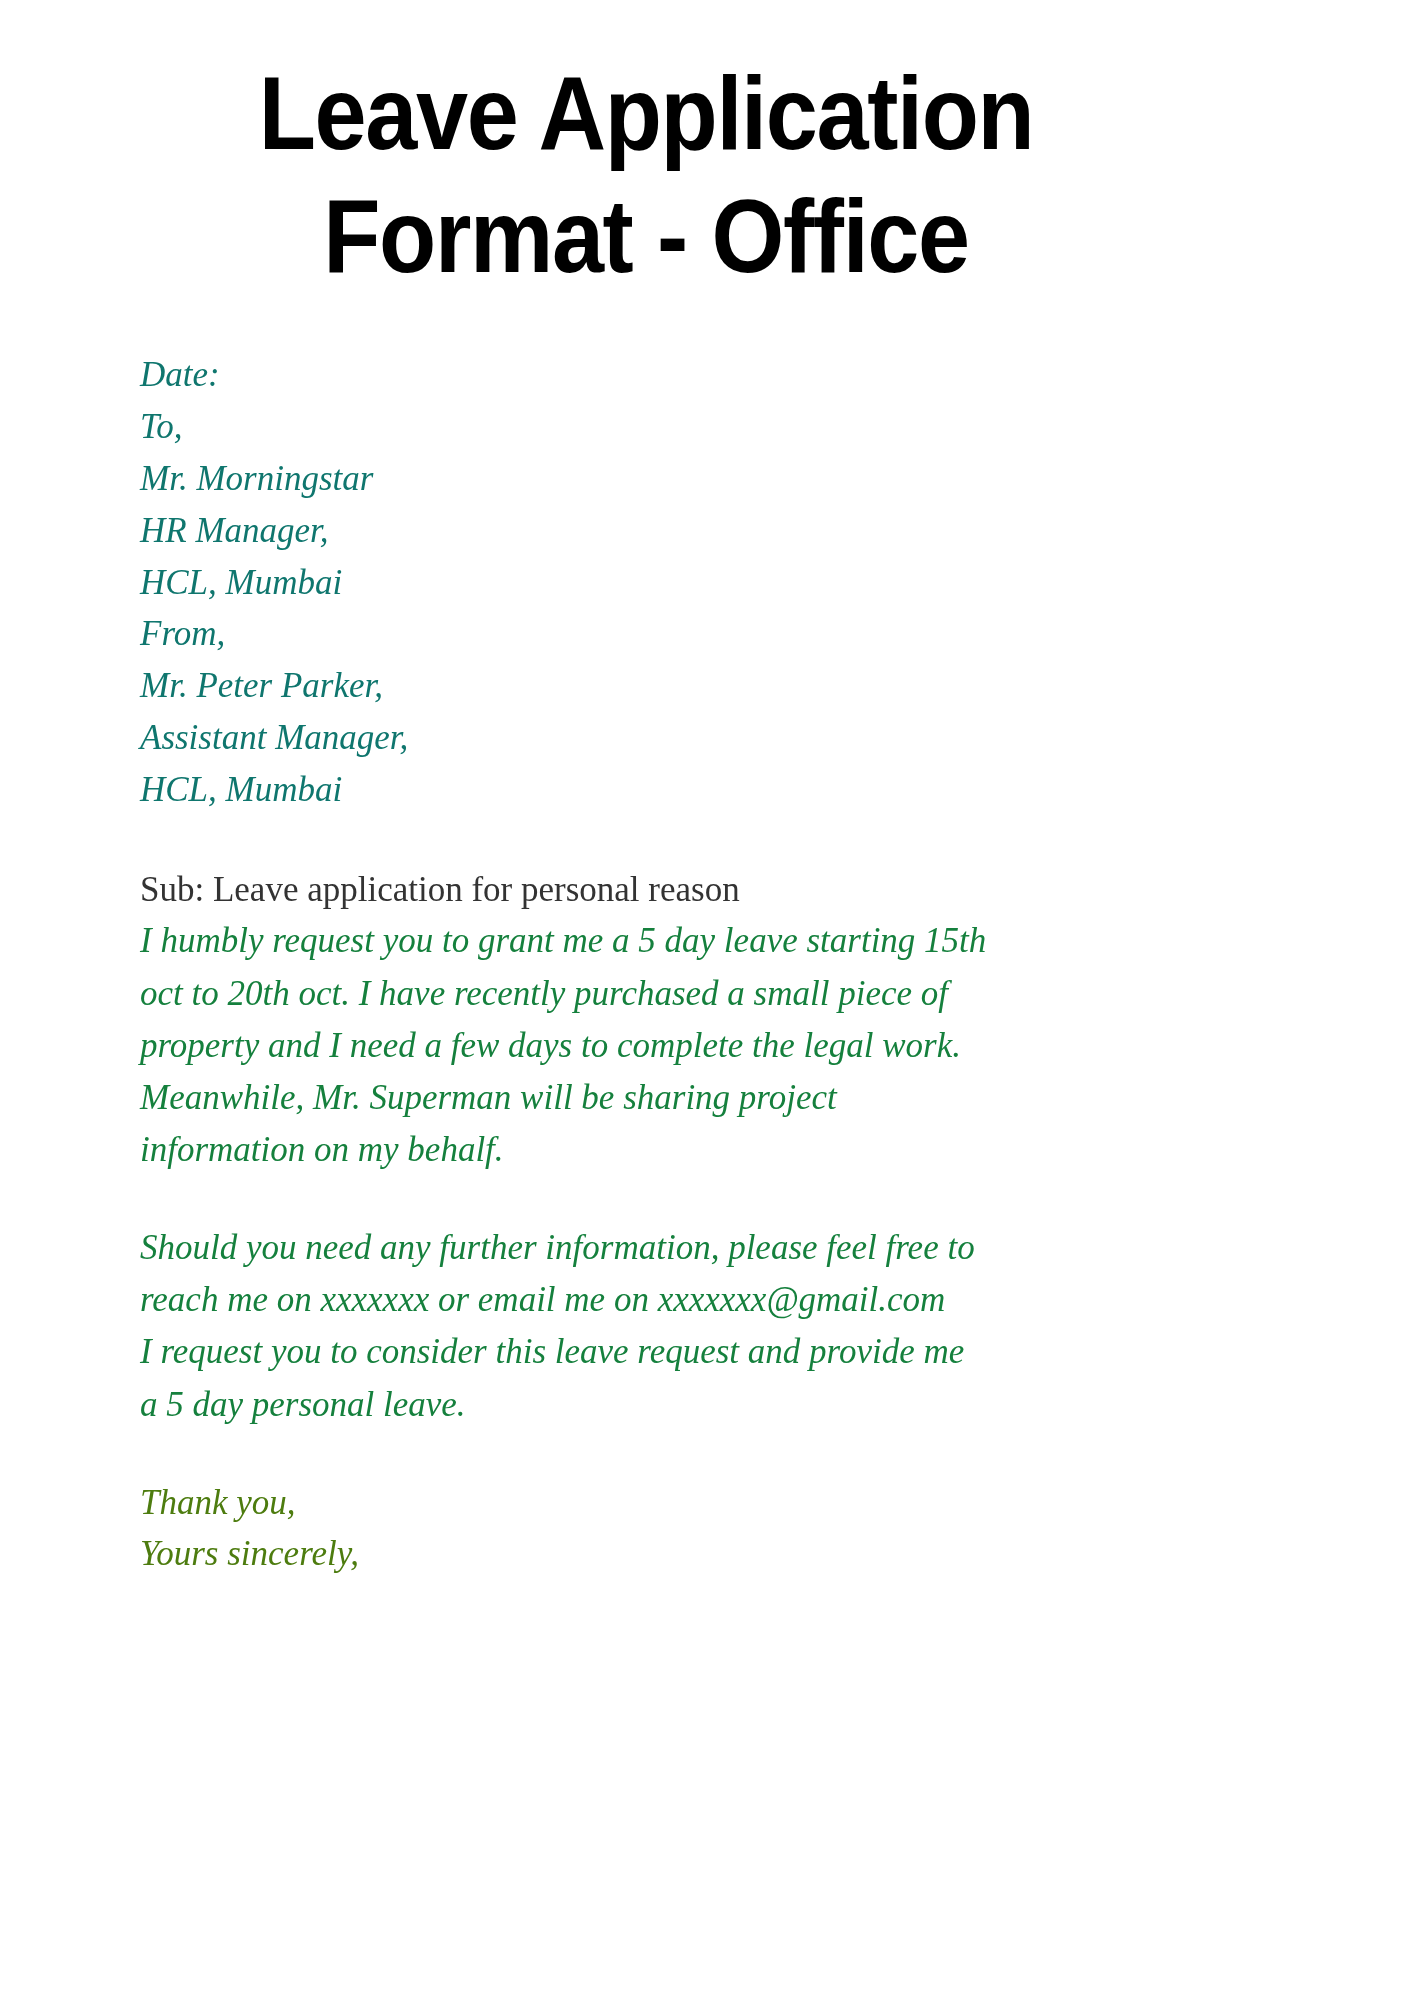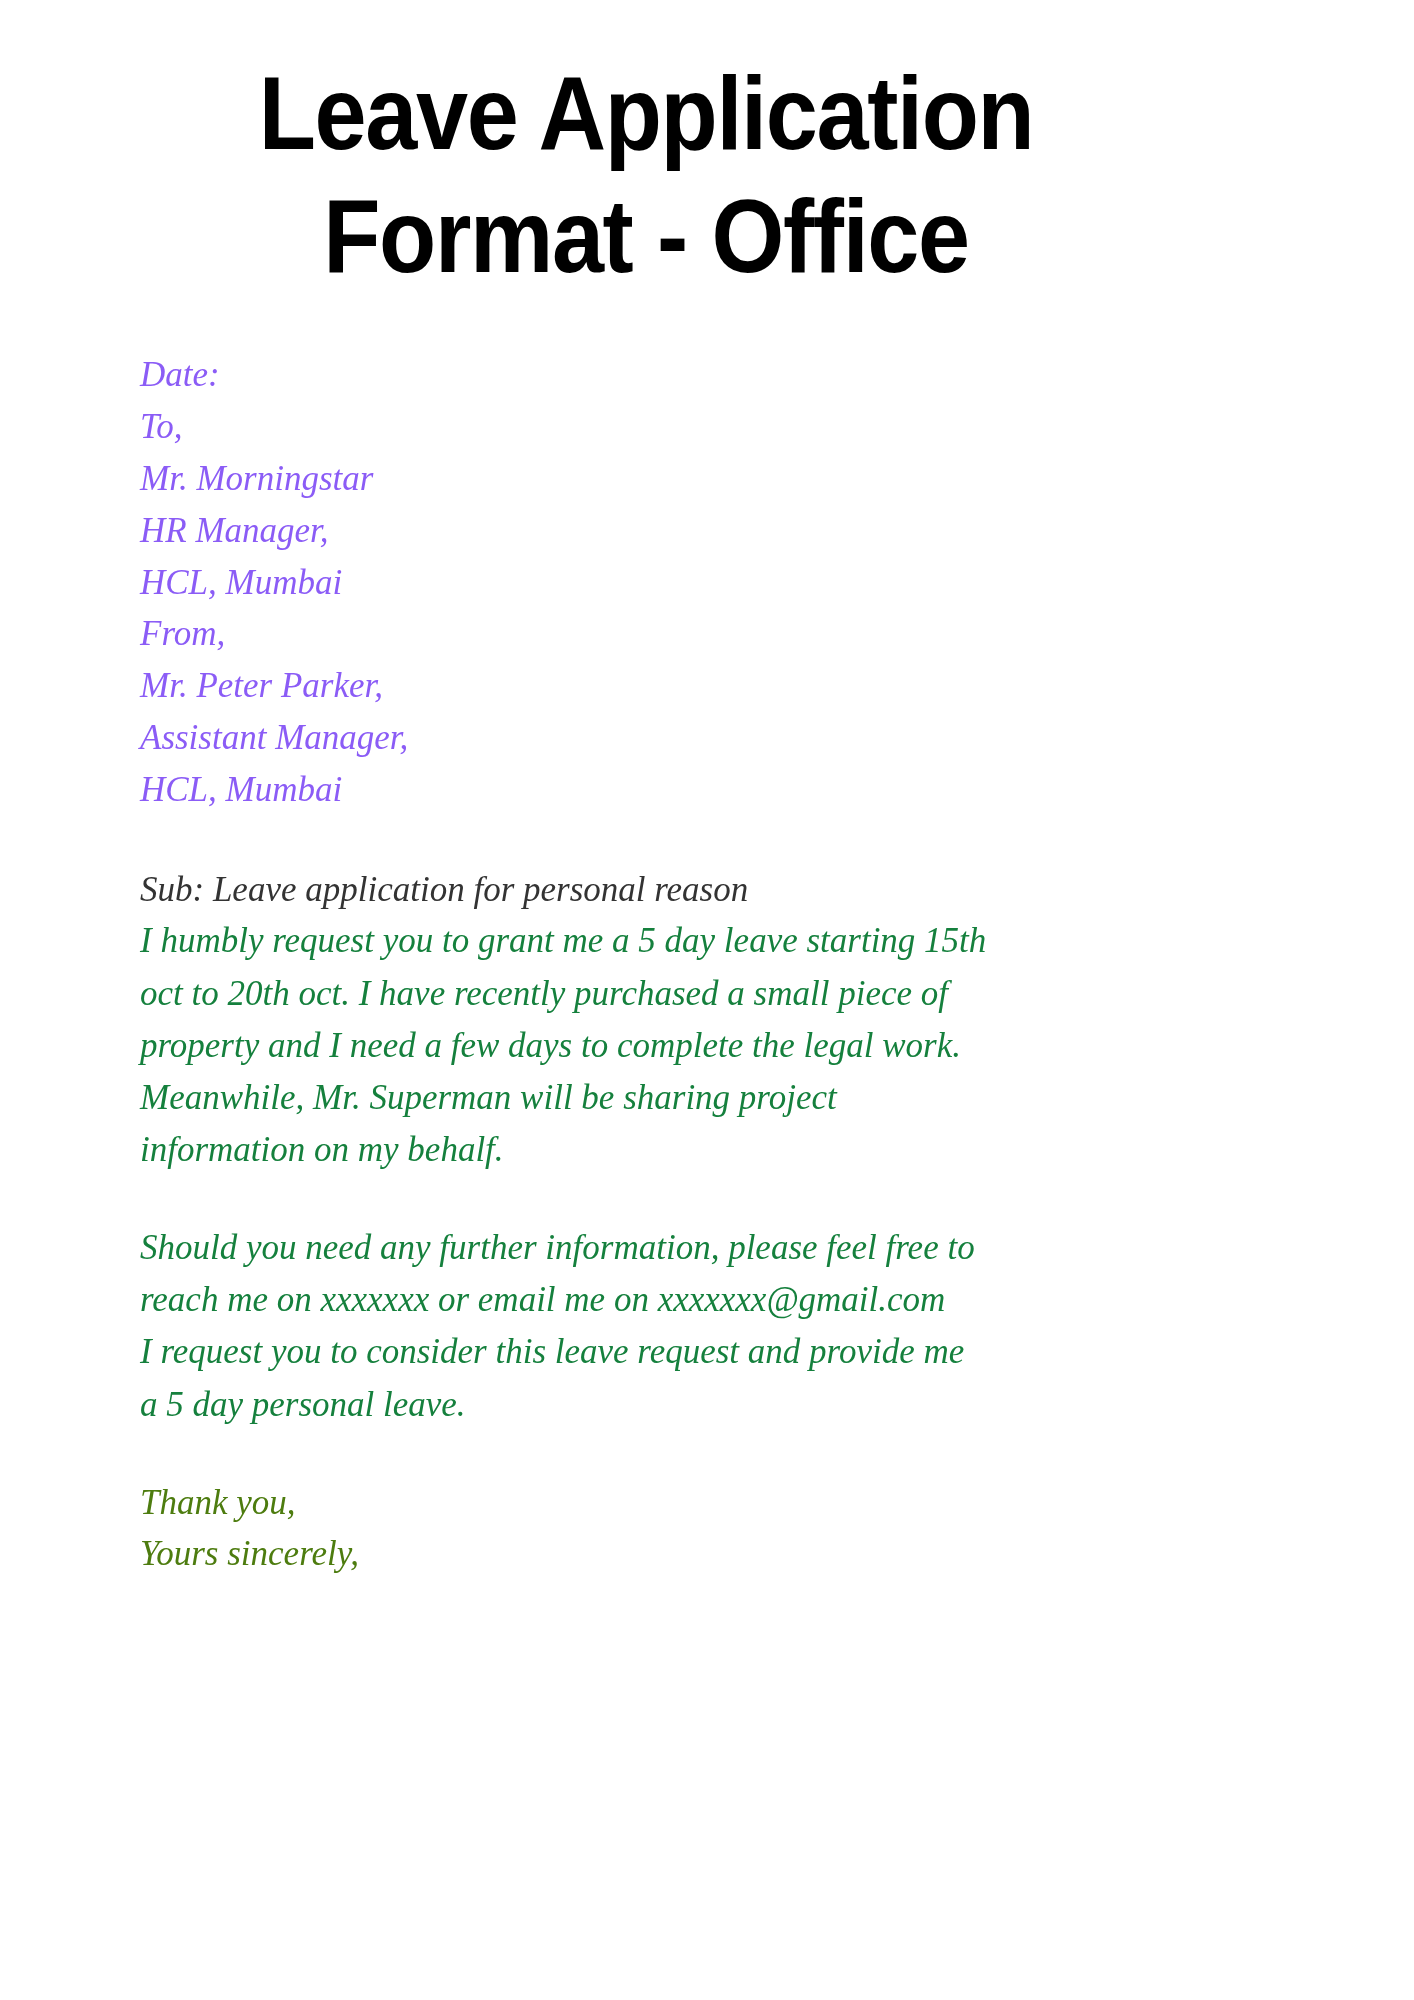--- a/index.html
+++ b/index.html
@@ -43,32 +43,31 @@
   
   .letter {
     padding: 0 130px 0 140px;
     margin-top: 52px;
   }
 
   .block {
     font-style: italic;
     font-size: 35px;
     line-height: 1.48;
-    color: #8b5cf6;
+    color: #0f766e;
     white-space: pre-line;
   }
 
   .block.address-block {
     line-height: 1.48;
   }
   .spacer-md { height: 46px; }
   .spacer-lg { height: 48px; }
 
   .subject-line {
-    font-style: italic;
     font-size: 35px;
     line-height: 1.48;
     color: #333333;
   }
 
   .para {
     font-style: italic;
     font-size: 35px;
     line-height: 1.49;
     color: #15803d;

